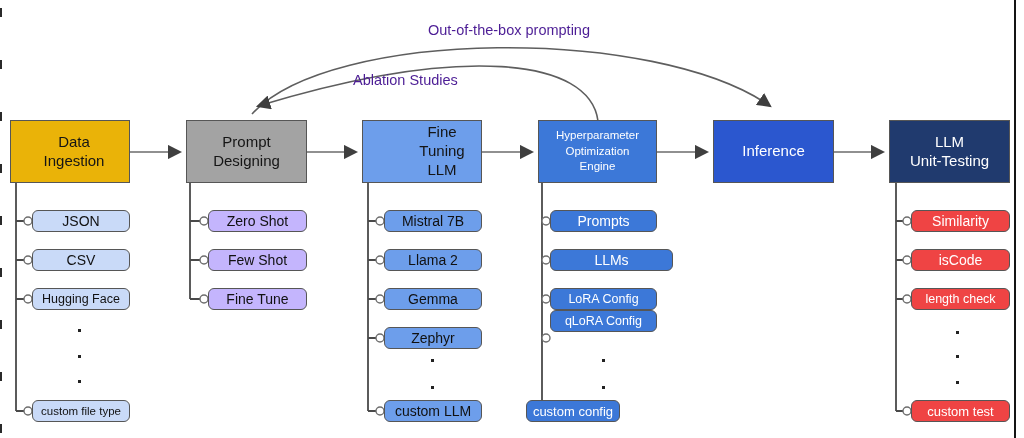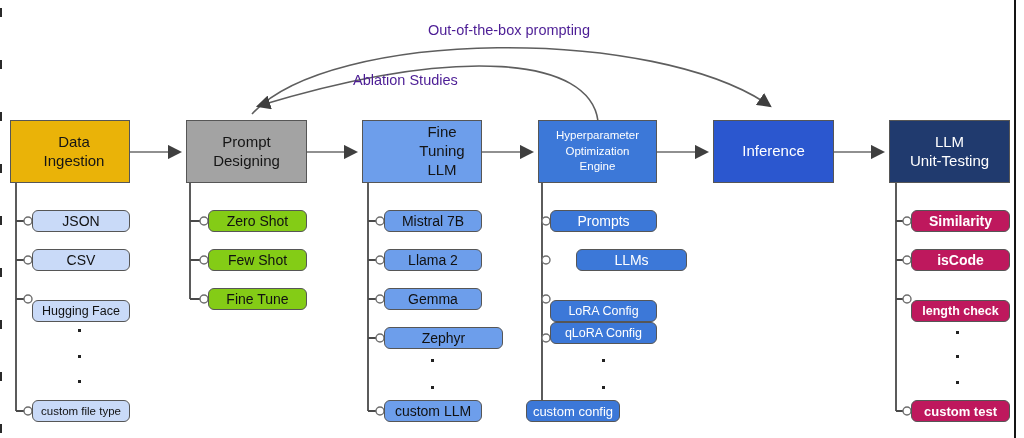--- a/index.html
+++ b/index.html
@@ -18,25 +18,25 @@
   .s2{left:186px;width:121px;background:#a3a3a3;}
   .s3{left:362px;width:120px;background:#6d9eeb;padding-left:40px;}
   .s4{left:538px;width:119px;background:#3c78d8;color:#fff;font-size:11.5px;line-height:1.35;}
   .s5{left:713px;width:121px;background:#2b57cf;color:#fff;}
   .s6{left:889px;width:121px;background:#203a6e;color:#fff;}
 
   .child{position:absolute;height:22px;border:1.2px solid #565656;border-radius:6px;
          display:flex;align-items:center;justify-content:center;font-size:14px;
          color:#111;box-sizing:border-box;white-space:nowrap;}
   .c1{background:#c9daf8;}
-  .c2{background:#84cc16;}
+  .c2{background:#c4b5fd;}
   .c3{background:#6d9eeb;}
   .c4{background:#3c78d8;color:#fff;}
-  .c6{background:#be185d;color:#fff;font-weight:bold;}
-  .fs12{font-size:12.5px;margin-top:12px;}
+  .c6{background:#ef4444;color:#fff;}
+  .fs12{font-size:12.5px;}
   .fs11{font-size:11.5px;}
   .fs13{font-size:13px;}
 
   .dot{position:absolute;width:3px;height:3px;background:#222;}
 
   .edge-right{position:absolute;left:1014px;top:0;width:2px;height:438px;background:#141414;}
   .edge-left{position:absolute;left:0;top:8px;width:2px;height:430px;
              background:repeating-linear-gradient(to bottom,#2a2a2a 0 9px,transparent 9px 52px);}
 </style>
 </head>
@@ -124,29 +124,29 @@
     <span class="dot" style="left:78px;top:380px"></span>
   </div>
 
   <div class="child c2" style="left:208px;top:210px;width:99px">Zero Shot</div>
   <div class="child c2" style="left:208px;top:249px;width:99px">Few Shot</div>
   <div class="child c2" style="left:208px;top:288px;width:99px">Fine Tune</div>
 
   <div class="child c3" style="left:384px;top:210px;width:98px">Mistral 7B</div>
   <div class="child c3" style="left:384px;top:249px;width:98px">Llama 2</div>
   <div class="child c3" style="left:384px;top:288px;width:98px">Gemma</div>
-  <div class="child c3" style="left:384px;top:327px;width:119px">Zephyr</div>
+  <div class="child c3" style="left:384px;top:327px;width:98px">Zephyr</div>
   <div class="child c3" style="left:384px;top:400px;width:98px">custom LLM</div>
   <div>
     <span class="dot" style="left:431px;top:359px"></span>
     <span class="dot" style="left:431px;top:386px"></span>
   </div>
 
   <div class="child c4" style="left:550px;top:210px;width:107px">Prompts</div>
-  <div class="child c4" style="left:576px;top:249px;width:111px">LLMs</div>
+  <div class="child c4" style="left:550px;top:249px;width:123px">LLMs</div>
   <div class="child c4 fs12" style="left:550px;top:288px;width:107px">LoRA Config</div>
   <div class="child c4 fs12" style="left:550px;top:310px;width:107px">qLoRA Config</div>
   <div class="child c4 fs13" style="left:526px;top:400px;width:94px">custom config</div>
   <div>
     <span class="dot" style="left:602px;top:359px"></span>
     <span class="dot" style="left:602px;top:386px"></span>
   </div>
 
   <div class="child c6" style="left:911px;top:210px;width:99px">Similarity</div>
   <div class="child c6" style="left:911px;top:249px;width:99px">isCode</div>

